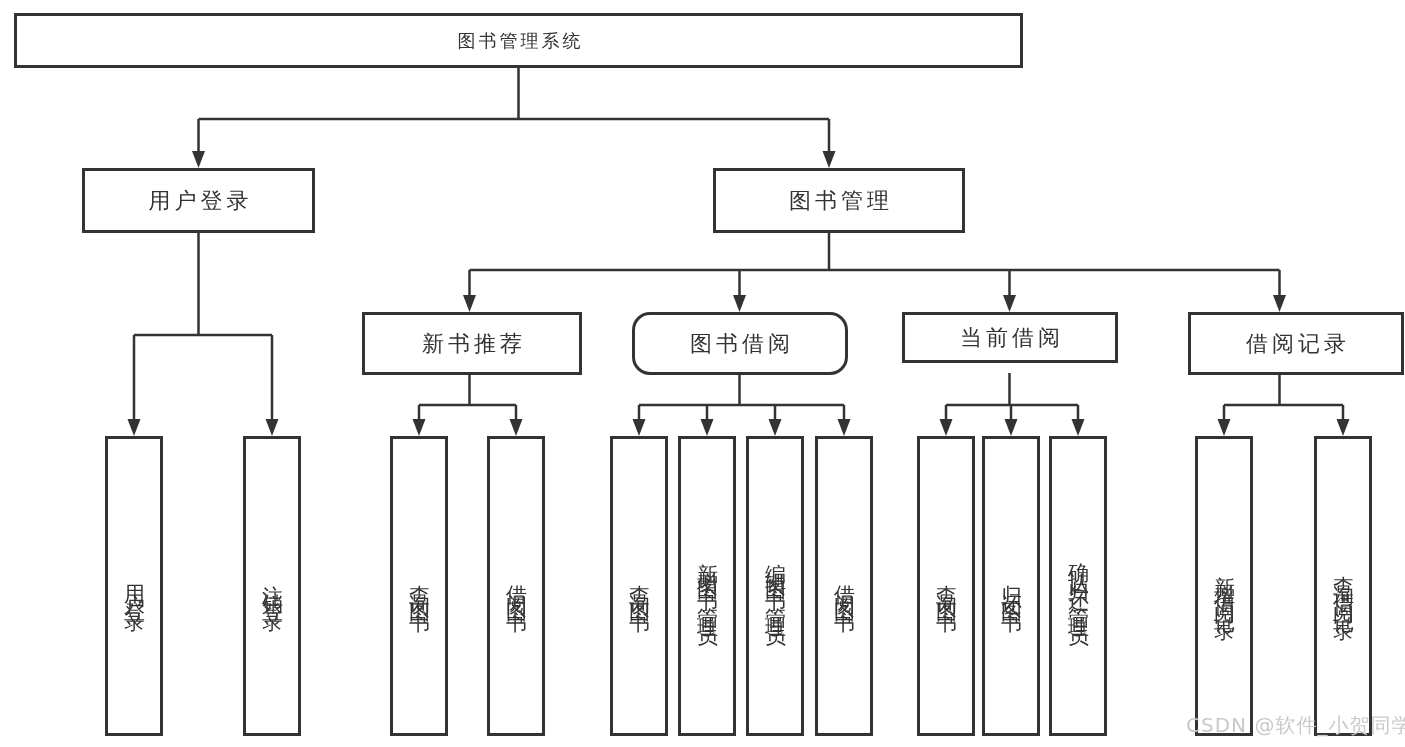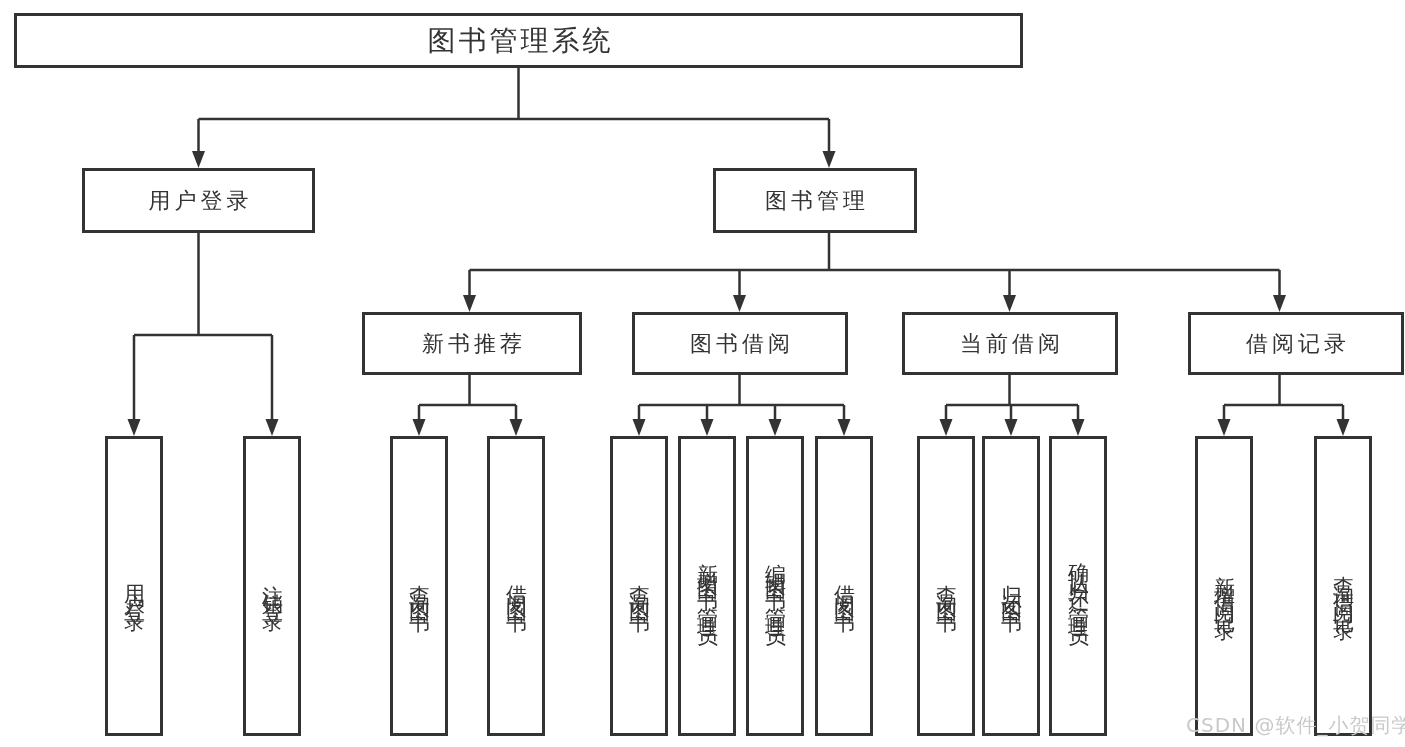--- a/index.html
+++ b/index.html
@@ -27,21 +27,21 @@
     justify-content: center;
     text-align: center;
     color: #333333;
   }
   .hbox {
     font-size: 22px;
     letter-spacing: 4px;
     white-space: nowrap;
   }
   .hbox span { display: inline-block; transform: translateX(2px); }
-  .root-box { font-size: 28px; letter-spacing: 3px; }
+  .root-box { font-size: 18px; letter-spacing: 3px; }
   .vbox {
     font-size: 21px;
   }
   .vbox span {
     writing-mode: vertical-rl;
     text-orientation: mixed;
     letter-spacing: 9px;
     line-height: 1;
     display: inline-block;
   }
@@ -101,31 +101,31 @@
     </g>
   </svg>
 
   <div class="box hbox root-box" style="left:14px; top:13px; width:1009px; height:55px;">
     <span>图书管理系统</span>
   </div>
 
   <div class="box hbox" style="left:82px; top:168px; width:233px; height:65px;">
     <span>用户登录</span>
   </div>
-  <div class="box hbox" style="left:713px; top:168px; width:204px; height:65px;">
+  <div class="box hbox" style="left:713px; top:168px; width:252px; height:65px;">
     <span>图书管理</span>
   </div>
 
   <div class="box hbox" style="left:362px; top:312px; width:220px; height:63px;">
     <span>新书推荐</span>
   </div>
-  <div class="box hbox" style="left:632px; top:312px; width:216px; height:63px;">
+  <div class="box hbox" style="left:632px; top:312px; width:216px; height:63px;border-radius:18px;">
     <span>图书借阅</span>
   </div>
-  <div class="box hbox" style="left:902px; top:312px; width:216px; height:63px;">
+  <div class="box hbox" style="left:902px; top:312px; width:216px; height:51px;">
     <span>当前借阅</span>
   </div>
   <div class="box hbox" style="left:1172px; top:312px; width:216px; height:63px;margin-left:16px;">
     <span>借阅记录</span>
   </div>
 
   <div class="box vbox" style="left:105px; top:436px; width:58px; height:300px;">
     <span>用户登录</span>
   </div>
   <div class="box vbox" style="left:243px; top:436px; width:58px; height:300px;">

